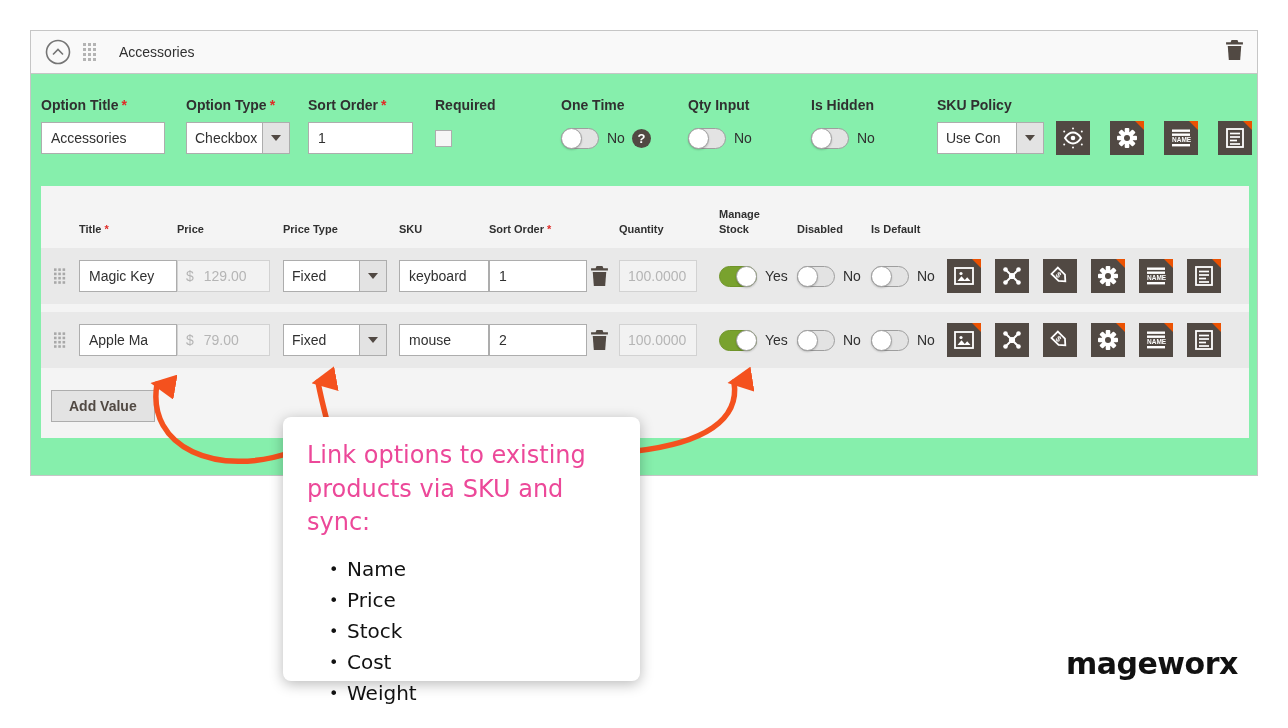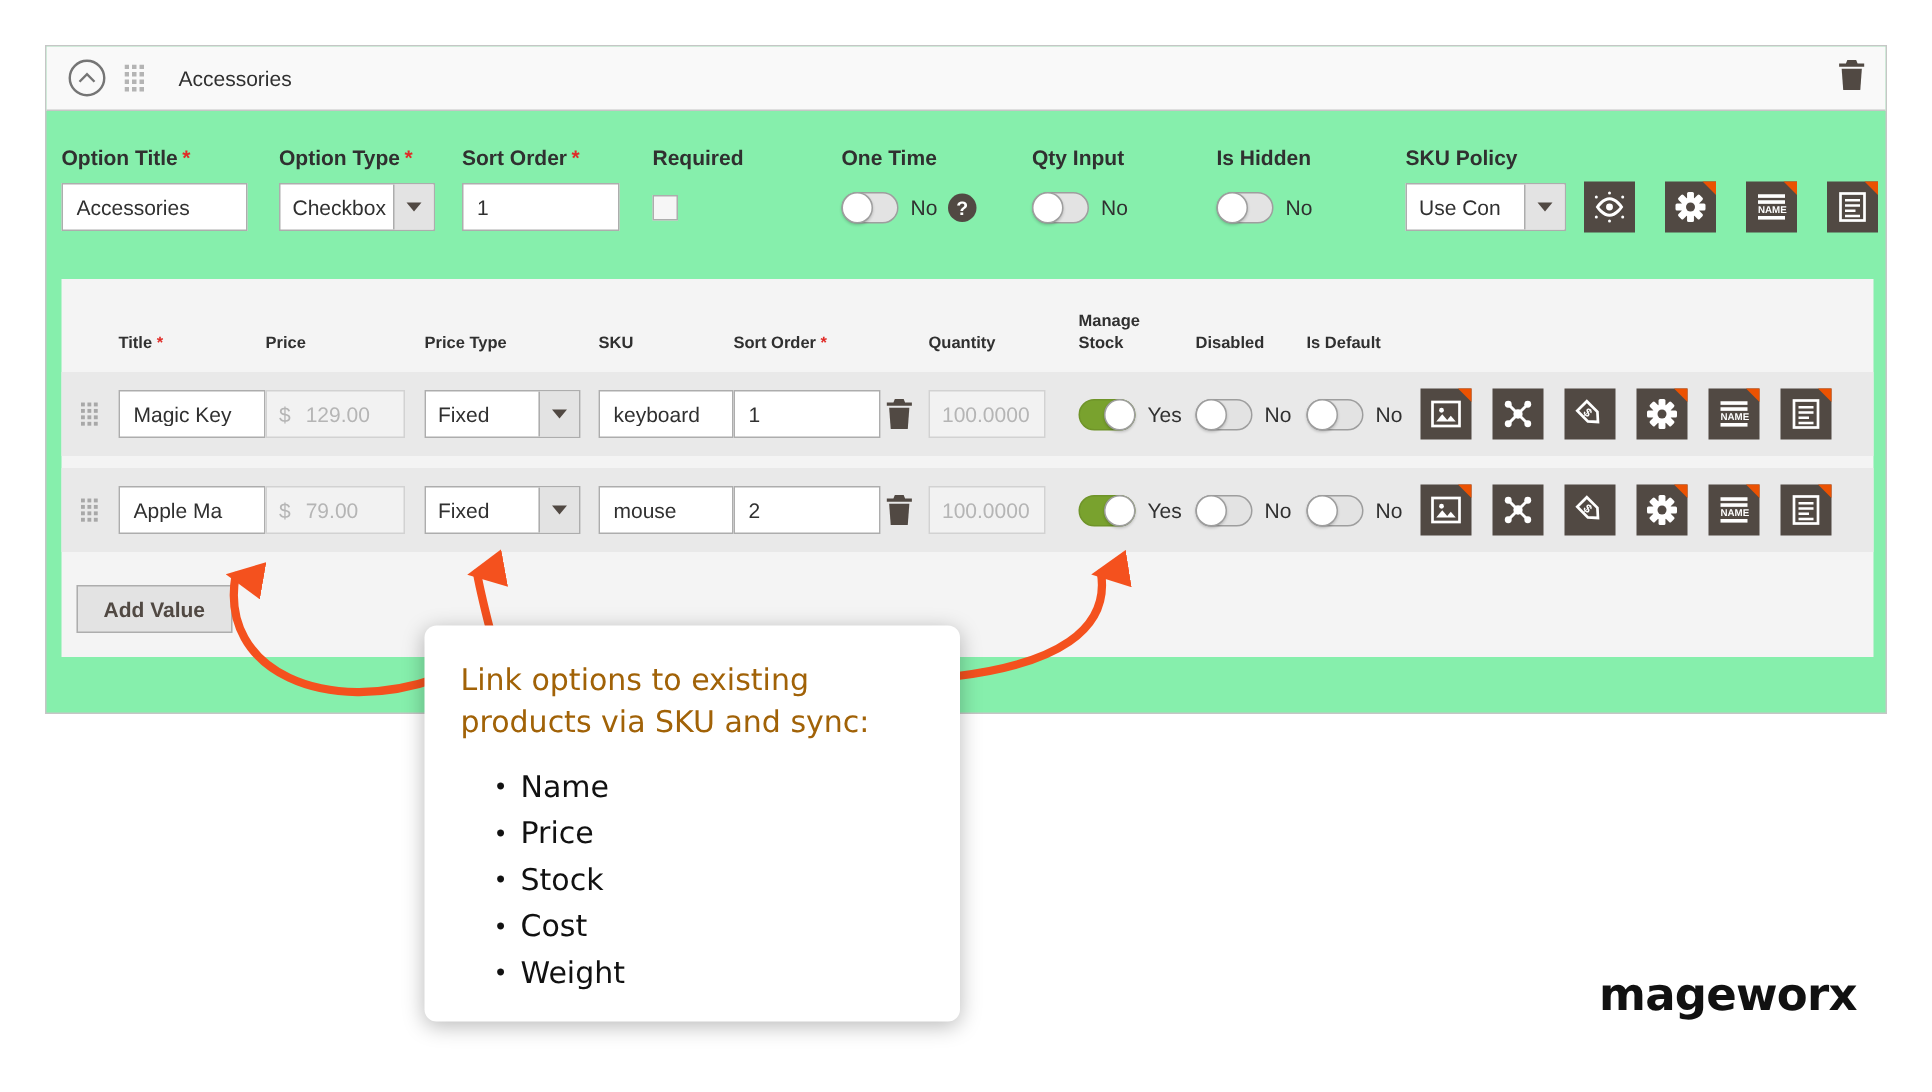--- a/index.html
+++ b/index.html
@@ -69,21 +69,21 @@
   .w-sku { width:80px; } .w-sort { width:85px; } .w-qty { width:78px; }
 
   .add-strip { padding:14px 0 0 10px; }
   .add-btn { height:32px; padding:0 17px; background:#e3e3e3; border:1px solid #adadad;
     color:#514943; font-size:14px; font-weight:700; font-family:inherit; cursor:pointer; }
 
   
   .callout { position:absolute; left:283px; top:417px; width:357px; height:264px;
     background:#fff; border-radius:8px; box-shadow:0 3px 14px rgba(0,0,0,.28);
     padding:22px 18px 20px 24px; z-index:3; font-family:"DejaVu Sans",sans-serif; }
-  .callout-title { font-size:20px; line-height:1.4; color:#a16207; }
+  .callout-title { font-size:24px; line-height:1.4; color:#ec4899; }
   .callout-list { margin-top:14px; list-style:none; }
   .callout-list li { font-size:20px; color:#111; padding-left:40px; position:relative;
     line-height:31px; }
   .callout-list li::before { content:"•"; position:absolute; left:22px; font-size:16px; }
 
   
   .arrows { position:absolute; left:0; top:0; width:1288px; height:728px;
     pointer-events:none; z-index:2; }
   .logo { position:absolute; left:1066px; top:646px; font-size:30px; font-weight:700;
     letter-spacing:-0.5px; color:#111; font-family:"DejaVu Sans",sans-serif; }

